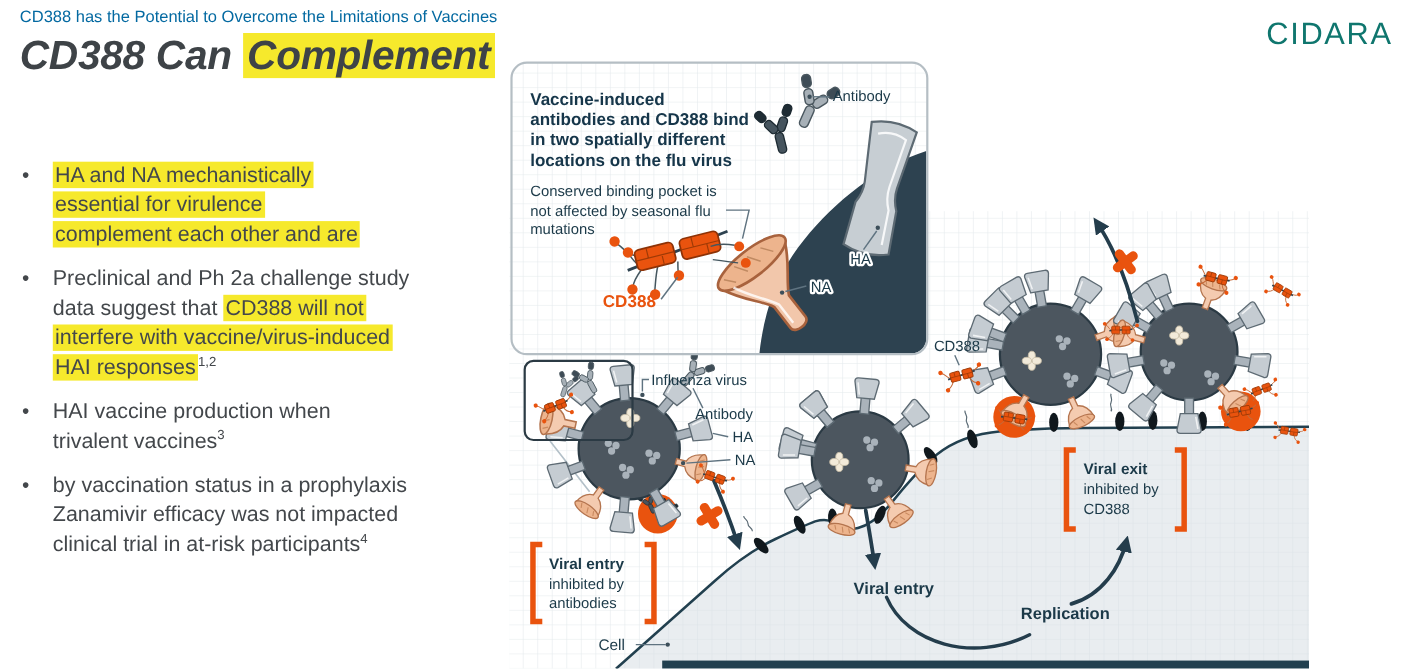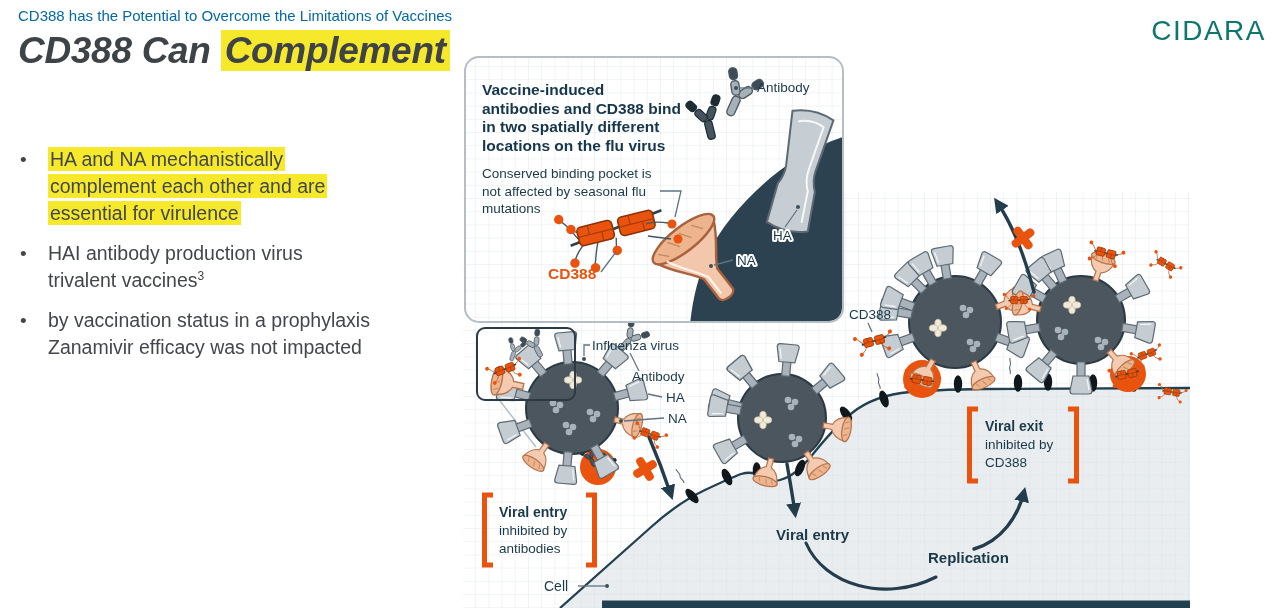--- a/index.html
+++ b/index.html
@@ -24,30 +24,37 @@
 
 <div class="eyebrow">CD388 has the Potential to Overcome the Limitations of Vaccines</div>
 <div class="logo">CIDARA</div>
 
 <h1 class="title"><span>CD388 Can</span> <span class="hl-title">Complement</span><br>
 </h1>
 
 <ul class="bullets">
     <li>
       <div class="bl"><span class="hl">HA and NA mechanistically</span></div>
+      <div class="bl"><span class="hl">essential for virulence</span></div>
       <div class="bl"><span class="hl">complement each other and are</span></div>
-      <div class="bl"><span class="hl">essential for virulence</span></div>
     </li>
     <li>
-      <div class="bl"><span>HAI antibody production virus</span></div>
+      <div class="bl"><span>Preclinical and Ph 2a challenge study</span></div>
+      <div class="bl"><span>data suggest that </span><span class="hl">CD388 will not</span></div>
+      <div class="bl"><span class="hl">interfere with vaccine/virus-induced</span></div>
+      <div class="bl"><span class="hl">HAI responses</span><sup>1,2</sup></div>
+    </li>
+    <li>
+      <div class="bl"><span>HAI vaccine production when</span></div>
       <div class="bl"><span>trivalent vaccines</span><sup>3</sup></div>
     </li>
     <li>
       <div class="bl"><span>by vaccination status in a prophylaxis</span></div>
       <div class="bl"><span>Zanamivir efficacy was not impacted</span></div>
+      <div class="bl"><span>clinical trial in at-risk participants</span><sup>4</sup></div>
     </li>
   </ul>
 
 <svg width="1280" height="608" viewBox="0 0 1280 608" style="position:absolute;left:0;top:0;">
   <defs>
     <pattern id="grid" width="13.2" height="13.2" patternUnits="userSpaceOnUse">
       <path d="M13.2,0 H0 V13.2" fill="none" stroke="#e3e9ec" stroke-width="1"></path>
     </pattern>
     <marker id="arw" viewBox="0 0 10 10" refX="6.5" refY="5" markerWidth="4.4" markerHeight="4.4" orient="auto-start-reverse">
       <path d="M0,0 L10,5 L0,10 z" fill="#243d4c"></path>

